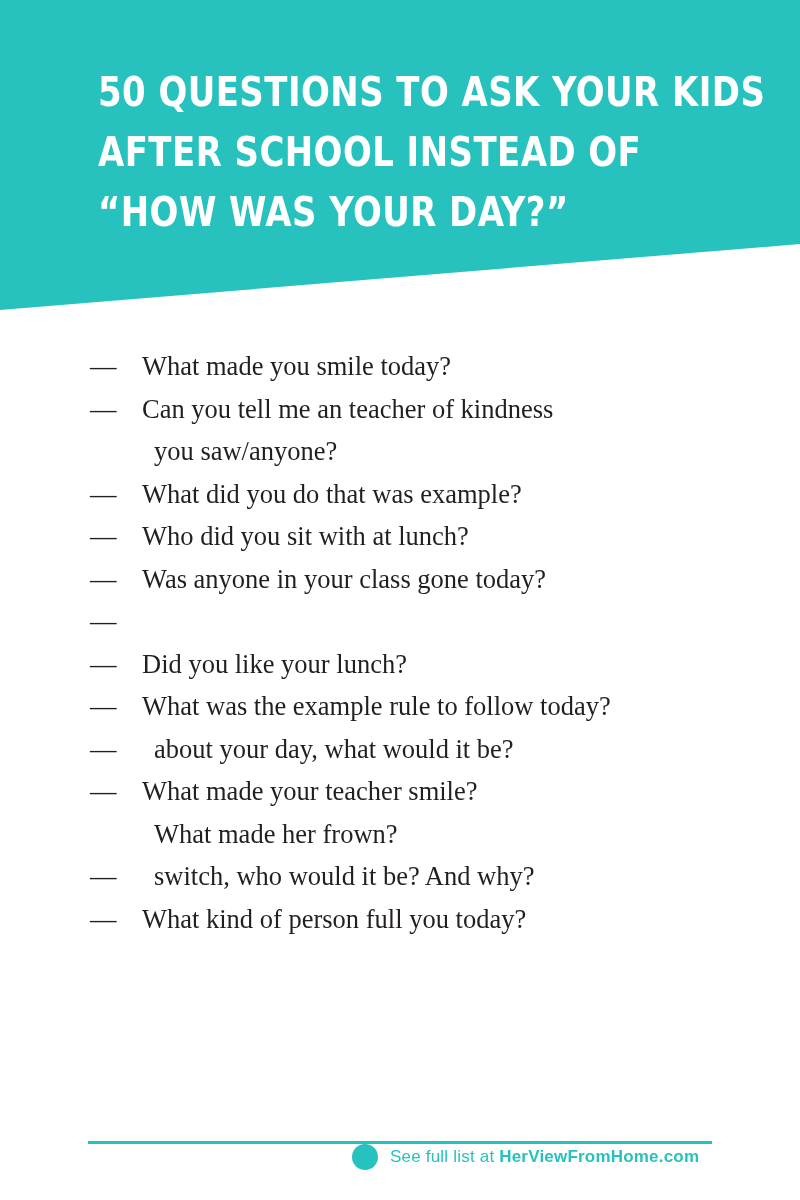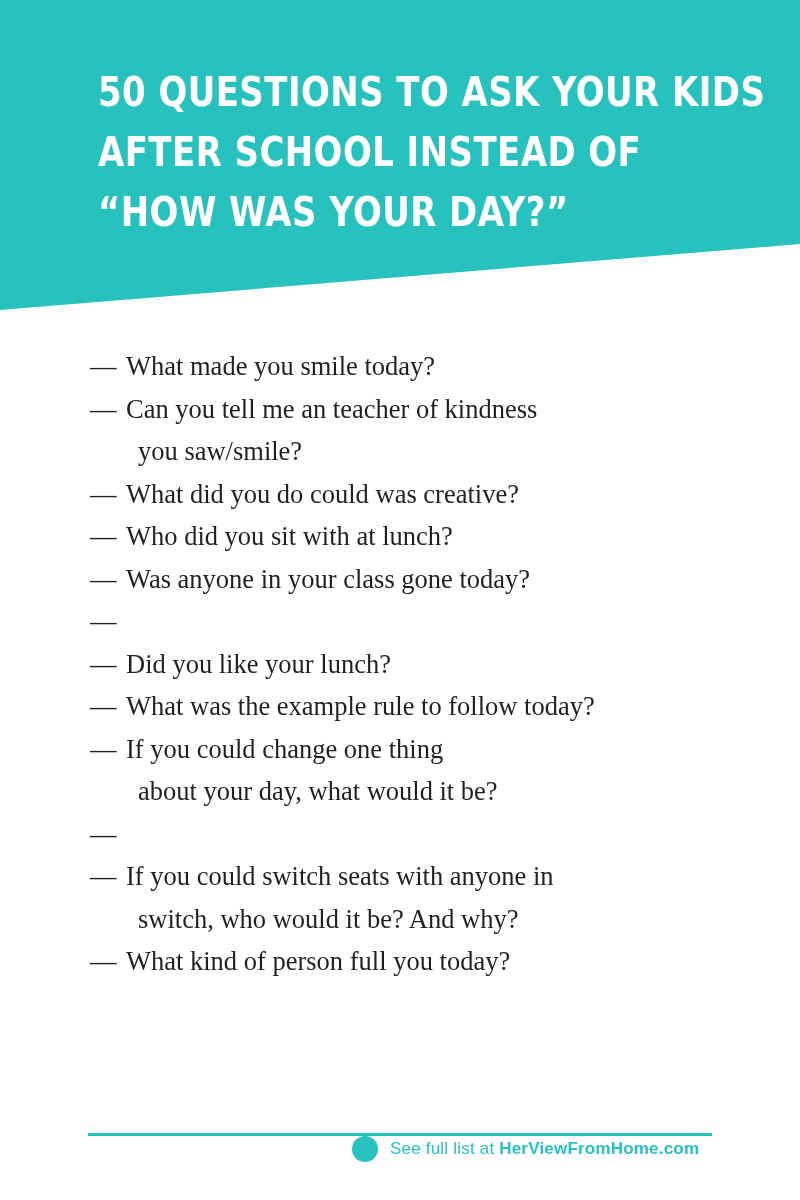--- a/index.html
+++ b/index.html
@@ -71,31 +71,32 @@
   }
   .dash {
     flex: 0 0 auto;
     width: 36px;
     color: #231f20;
     font-size: 26.5px;
     line-height: 42.5px;
   }
   .q-text {
     flex: 1 1 auto;
+    margin-left: 16px;
   }
   .q-text .cont {
     display: block;
     padding-left: 12px;
   }
 
   
   .footer {
     position: absolute;
     left: 0;
-    bottom: 8px;
+    bottom: 0;
     width: 800px;
     height: 86px;
   }
   .footer-rule {
     position: absolute;
     left: 88px;
     bottom: 56px;
     width: 624px;
     height: 3px;
     background: #27c2bd;
@@ -143,28 +144,28 @@
       <span class="dash">—</span>
       <span class="q-text">
         <span>What made you smile today?</span>
       </span>
     </div>
 
     <div class="q-item">
       <span class="dash">—</span>
       <span class="q-text">
         <span>Can you tell me an teacher of kindness</span>
-        <span class="cont">you saw/smile?</span>
-      </span>
-    </div>
-
-    <div class="q-item">
-      <span class="dash">—</span>
-      <span class="q-text">
-        <span>What did you do could was creative?</span>
+        <span class="cont">you saw/anyone?</span>
+      </span>
+    </div>
+
+    <div class="q-item">
+      <span class="dash">—</span>
+      <span class="q-text">
+        <span>What did you do that was example?</span>
       </span>
     </div>
 
     <div class="q-item">
       <span class="dash">—</span>
       <span class="q-text">
         <span>Who did you sit with at lunch?</span>
       </span>
     </div>
 
@@ -191,35 +192,35 @@
     <div class="q-item">
       <span class="dash">—</span>
       <span class="q-text">
         <span>What was the example rule to follow today?</span>
       </span>
     </div>
 
     <div class="q-item">
       <span class="dash">—</span>
       <span class="q-text">
-        <span>If you could change one thing</span>
         <span class="cont">about your day, what would it be?</span>
       </span>
     </div>
 
     <div class="q-item">
       <span class="dash">—</span>
       <span class="q-text">
-      </span>
-    </div>
-
-    <div class="q-item">
-      <span class="dash">—</span>
-      <span class="q-text">
-        <span>If you could switch seats with anyone in</span>
+        <span>What made your teacher smile?</span>
+        <span class="cont">What made her frown?</span>
+      </span>
+    </div>
+
+    <div class="q-item">
+      <span class="dash">—</span>
+      <span class="q-text">
         <span class="cont">switch, who would it be? And why?</span>
       </span>
     </div>
 
     <div class="q-item">
       <span class="dash">—</span>
       <span class="q-text">
         <span>What kind of person full you today?</span>
       </span>
     </div>

